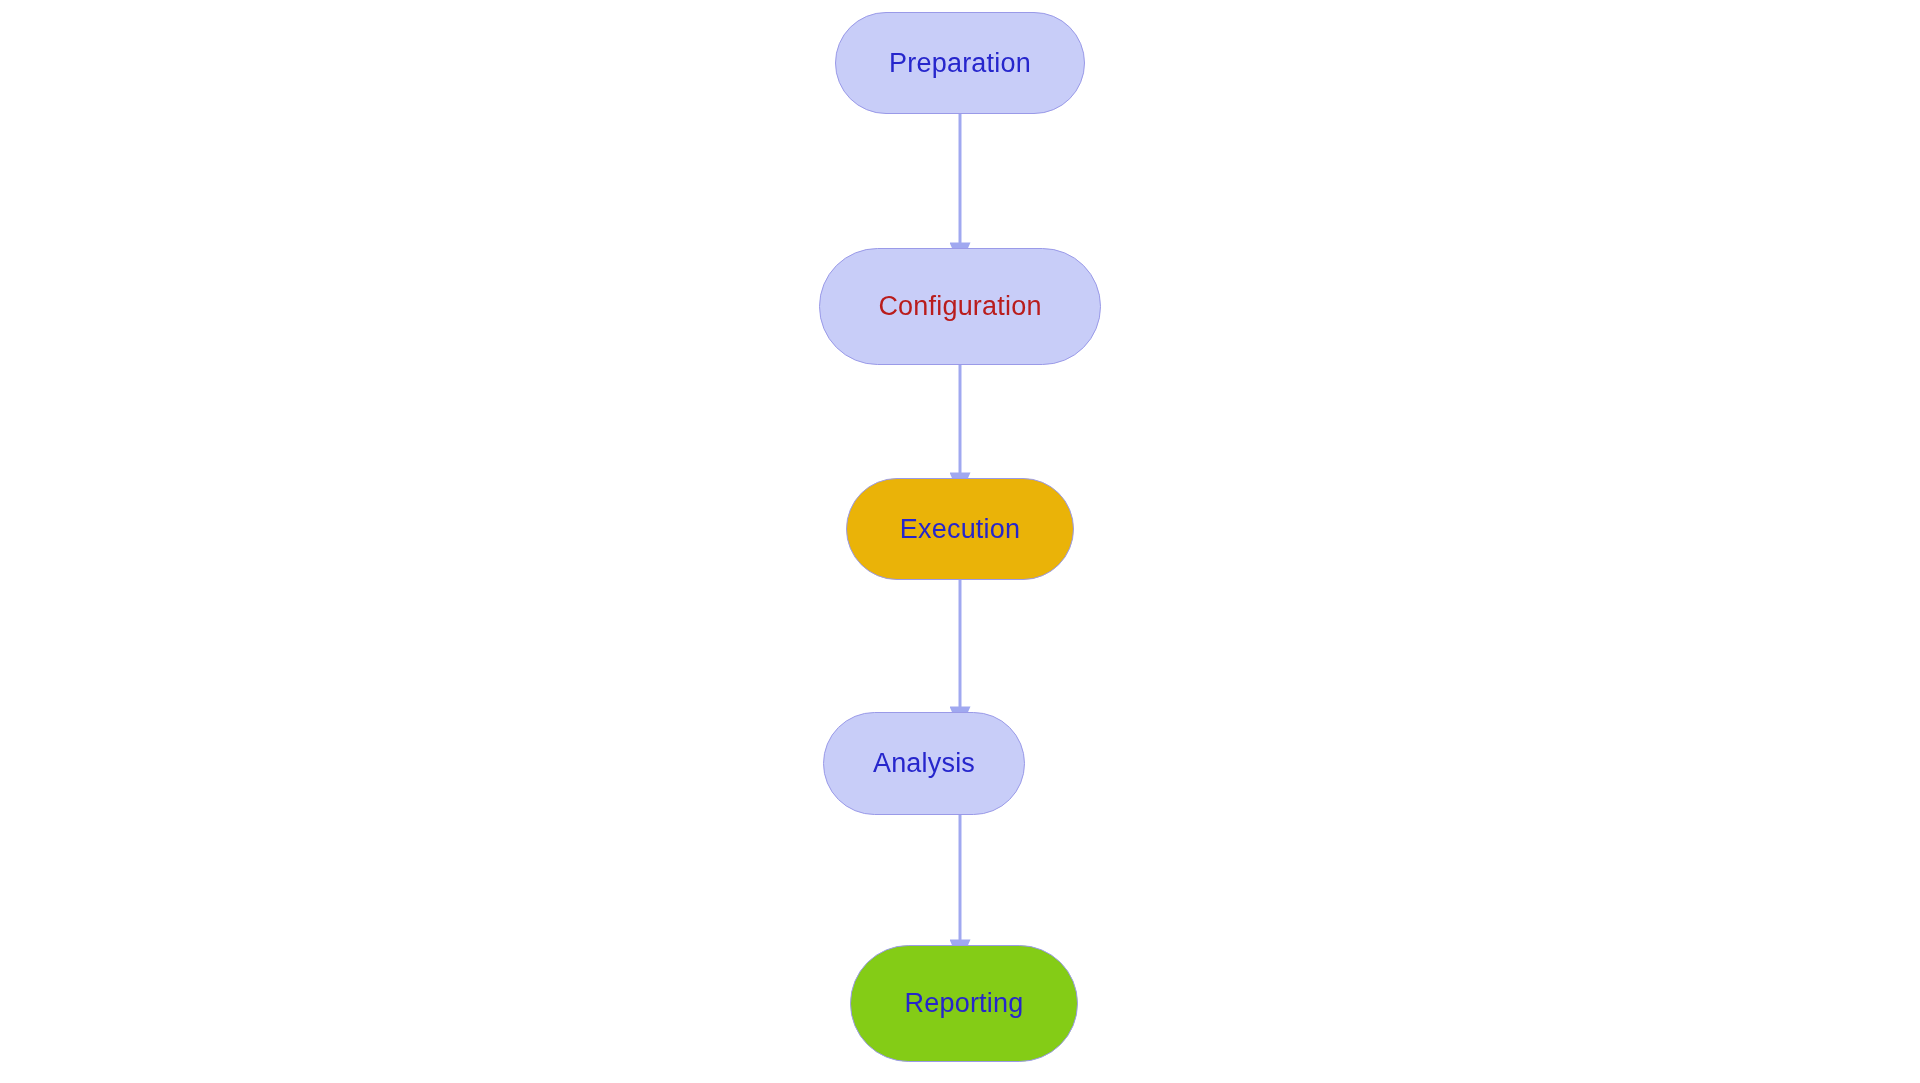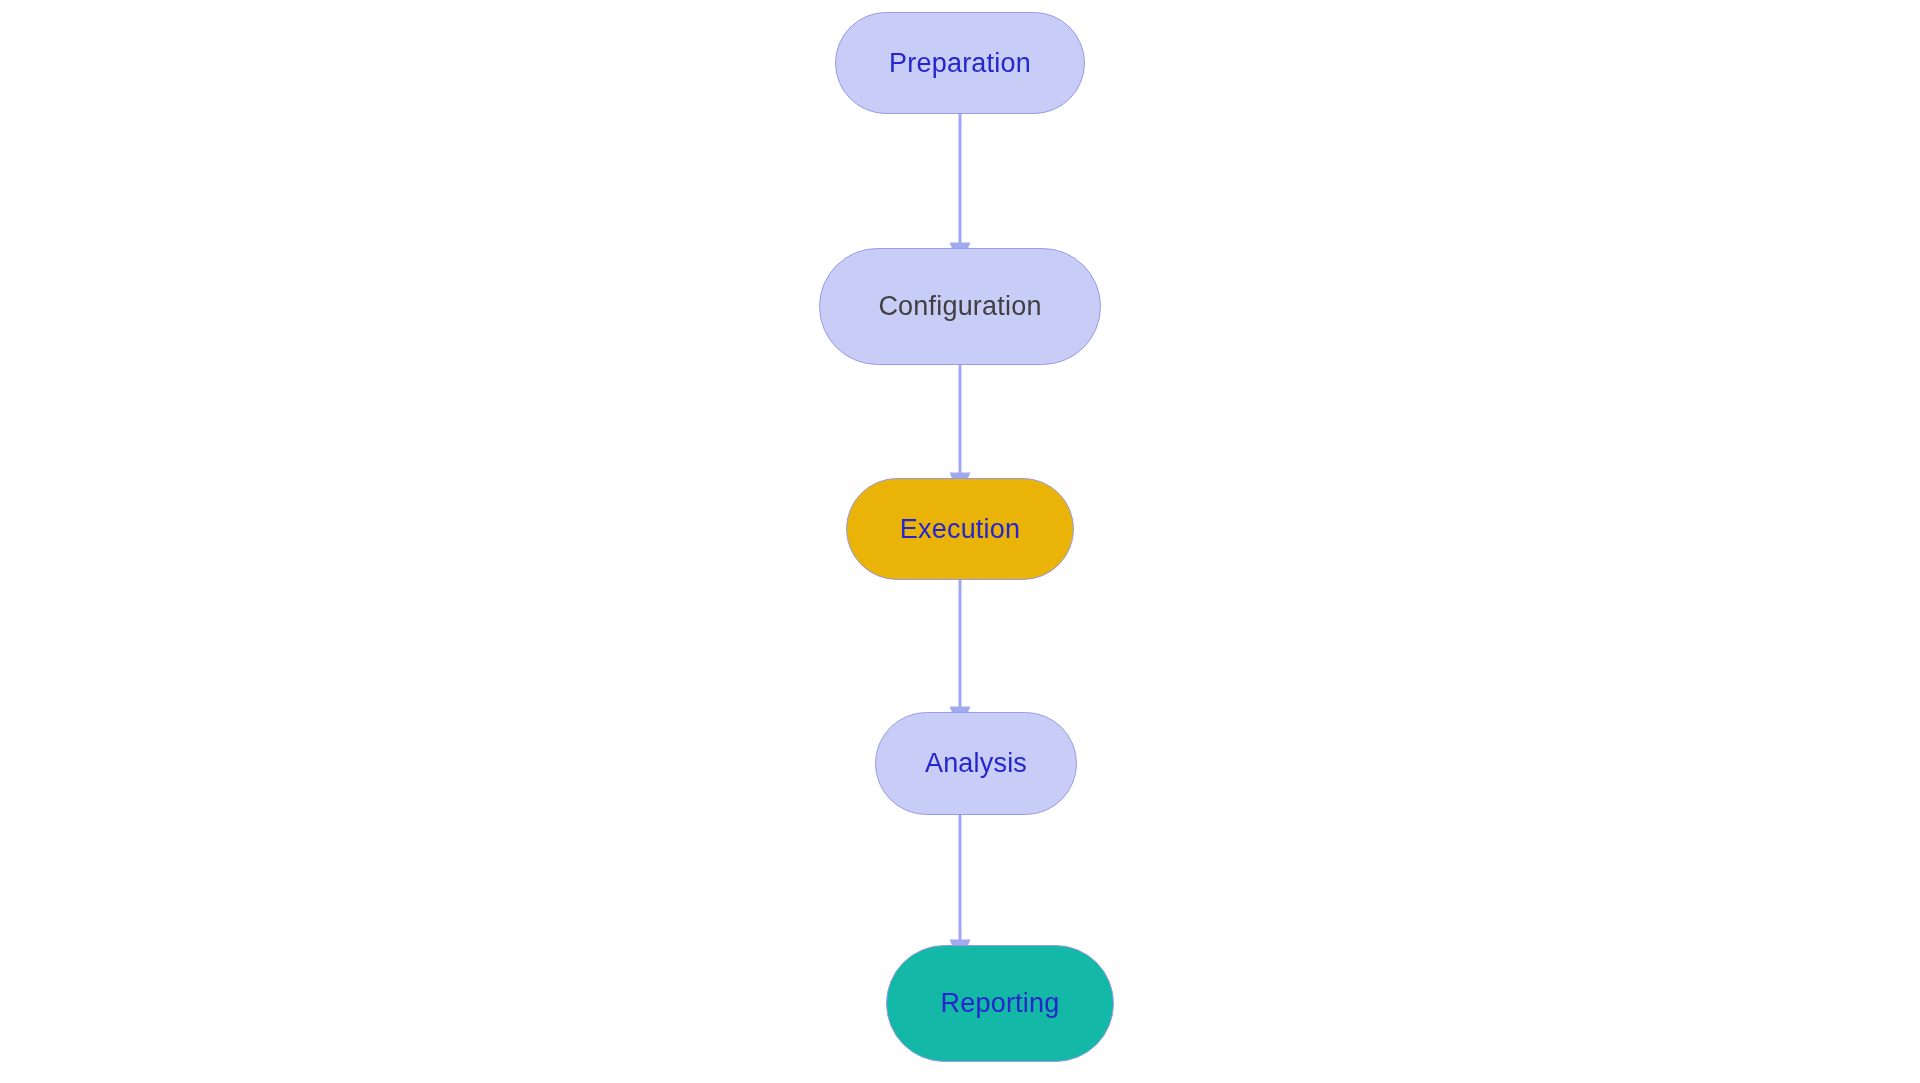--- a/index.html
+++ b/index.html
@@ -66,26 +66,26 @@
         <line x1="960" y1="580" x2="960" y2="710" stroke="#a0a8f0" stroke-width="3" marker-end="url(#arrowhead)"></line>
         <line x1="960" y1="815" x2="960" y2="943" stroke="#a0a8f0" stroke-width="3" marker-end="url(#arrowhead)"></line>
       </g>
   </svg>
 
   <div id="nodes-group">
       <div class="node" style="left: 960px; top: 12px; width: 250px; height: 102px; background: rgb(200, 205, 248); border-color: rgb(154, 154, 232);">
         <span class="node-label" style="color: rgb(38, 38, 204);">Preparation</span>
       </div>
       <div class="node" style="left: 960px; top: 248px; width: 282px; height: 117px; background: rgb(200, 205, 248); border-color: rgb(154, 154, 232);">
-        <span class="node-label" style="color: #404040; text-align: center;">Configuration</span>
+        <span class="node-label" style="color: #b91c1c; text-align: center;">Configuration</span>
       </div>
       <div class="node" style="left: 960px; top: 478px; width: 228px; height: 102px; background: #eab308; border-color: rgb(154, 154, 232);">
         <span class="node-label" style="color: rgb(38, 38, 204);">Execution</span>
       </div>
-      <div class="node" style="left: 976px; top: 712px; width: 202px; height: 103px; background: rgb(200, 205, 248); border-color: rgb(154, 154, 232);">
+      <div class="node" style="left: 924px; top: 712px; width: 202px; height: 103px; background: rgb(200, 205, 248); border-color: rgb(154, 154, 232);">
         <span class="node-label" style="color: rgb(38, 38, 204);">Analysis</span>
       </div>
-      <div class="node" style="left: 1000px; top: 945px; width: 228px; height: 117px; background: #14b8a6; border-color: rgb(154, 154, 232);">
+      <div class="node" style="left: 964px; top: 945px; width: 228px; height: 117px; background: #84cc16; border-color: rgb(154, 154, 232);">
         <span class="node-label" style="color: rgb(38, 38, 204);">Reporting</span>
       </div>
     </div>
 
 </div>
 
 </body></html>

